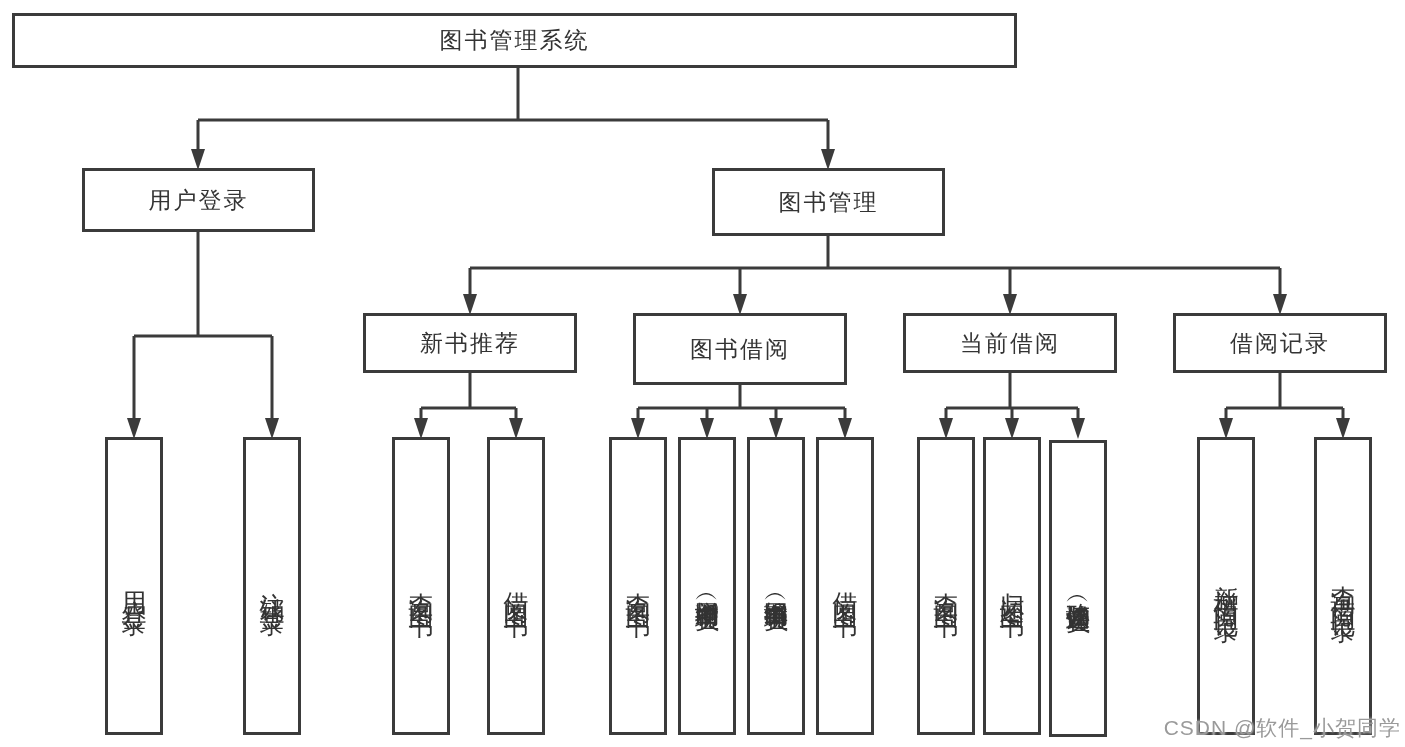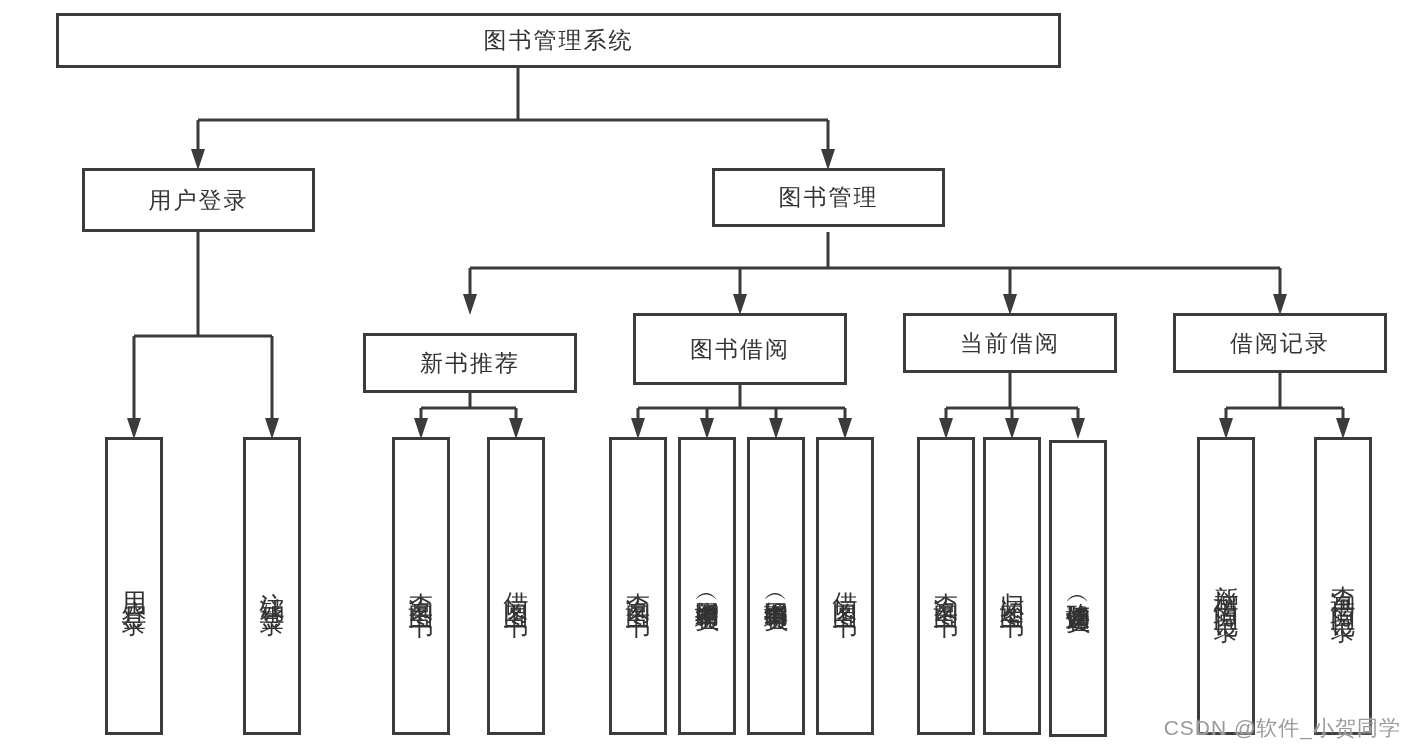--- a/index.html
+++ b/index.html
@@ -100,32 +100,32 @@
       <polygon points="769,418 783,418 776,439"></polygon>
       <polygon points="838,418 852,418 845,439"></polygon>
       <polygon points="939,418 953,418 946,439"></polygon>
       <polygon points="1005,418 1019,418 1012,439"></polygon>
       <polygon points="1071,418 1085,418 1078,439"></polygon>
       <polygon points="1219,418 1233,418 1226,439"></polygon>
       <polygon points="1336,418 1350,418 1343,439"></polygon>
     </g>
   </svg>
 
-  <div class="box" style="left:12px;top:13px;width:1005px;height:55px;margin-left:44px;">
+  <div class="box" style="left:12px;top:13px;width:1005px;height:55px;">
     <span>图书管理系统</span>
   </div>
 
   <div class="box" style="left:82px;top:168px;width:233px;height:64px;">
     <span>用户登录</span>
   </div>
-  <div class="box" style="left:712px;top:168px;width:233px;height:59px;">
+  <div class="box" style="left:712px;top:168px;width:233px;height:68px;">
     <span>图书管理</span>
   </div>
 
-  <div class="box" style="left:363px;top:313px;width:214px;height:60px;margin-top:20px;">
+  <div class="box" style="left:363px;top:313px;width:214px;height:60px;">
     <span>新书推荐</span>
   </div>
   <div class="box" style="left:633px;top:313px;width:214px;height:72px;">
     <span>图书借阅</span>
   </div>
   <div class="box" style="left:903px;top:313px;width:214px;height:60px;align-items:center;">
     <span>当前借阅</span>
   </div>
   <div class="box" style="left:1173px;top:313px;width:214px;height:60px;">
     <span>借阅记录</span>

